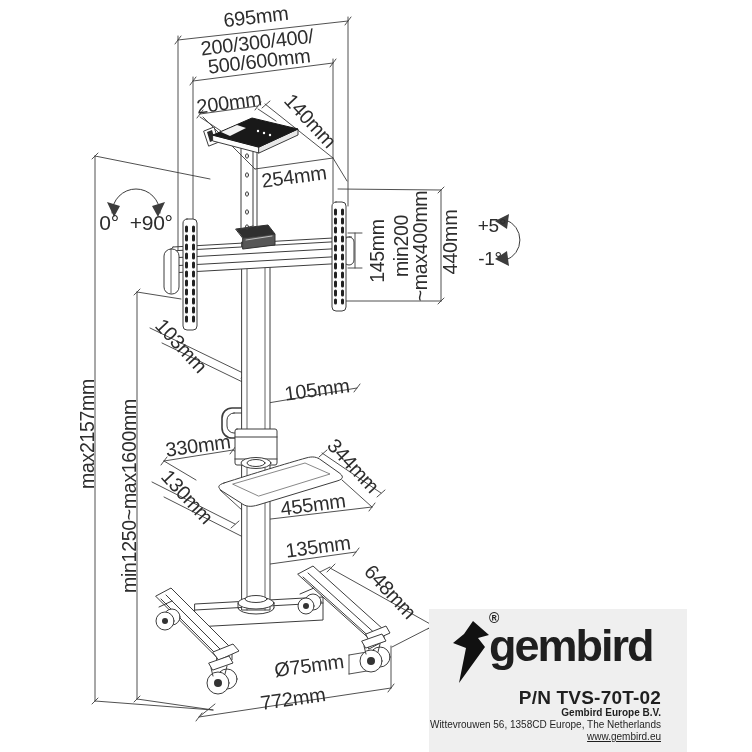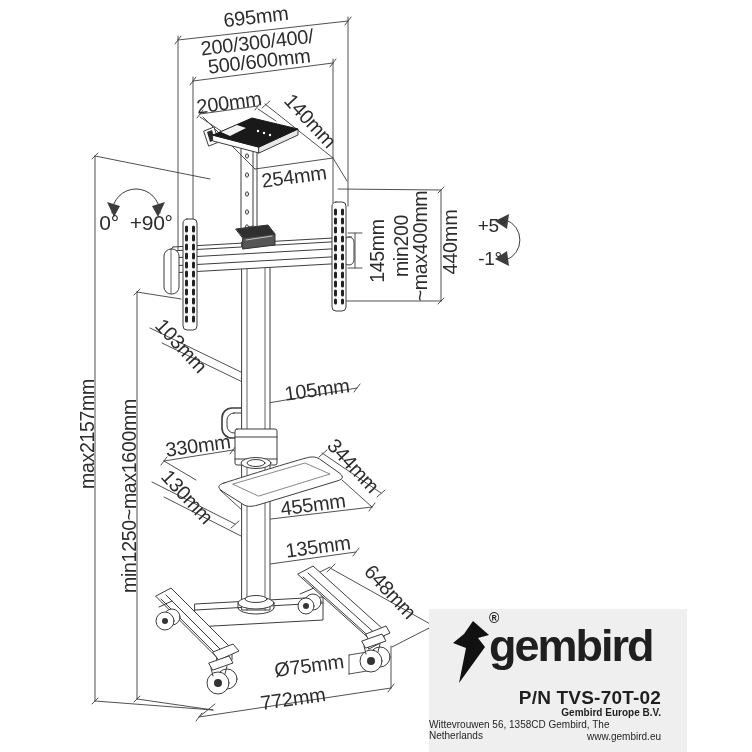--- a/index.html
+++ b/index.html
@@ -18,21 +18,21 @@
   .panel {
     position:absolute; left:429px; top:609px; width:258px; height:172px;
     background:#efefef;
   }
   .panel * { position:absolute; color:#1f1f1f; font-family:"Liberation Sans", sans-serif; }
   .brand { left:60px; top:14px; font-size:45px; font-weight:bold; letter-spacing:-2px; line-height:1; }
   .brand sup { font-size:14px; letter-spacing:0; position:relative; top:-22px; }
   .pn { right:26px; top:78px; font-size:19px; font-weight:bold; letter-spacing:0.2px; }
   .company { right:26px; top:98px; font-size:10px; font-weight:bold; }
   .address { right:26px; top:110px; font-size:10px; }
-  .web { right:26px; top:122px; font-size:10px; }
+  .web { right:26px; top:122px; font-size:10px;text-decoration:underline; }
   .bird { left:22px; top:12px; }
 </style>
 </head>
 <body>
 
 <div class="canvas">
 
   <svg class="art" width="752" height="752" viewBox="0 0 752 752" fill="none" stroke="#3d3d3d" stroke-width="1" stroke-linecap="round" stroke-linejoin="round">
 
     <g stroke-width="0.9">
@@ -251,17 +251,17 @@
 
   <div class="dim" style="left:129px; top:496px; transform:translate(-50%,-50%) rotate(-90deg); font-size:19.5px;">min1250~max1600mm</div>
 
   <div class="panel">
     <svg class="bird" width="40" height="62" viewBox="0 0 40 62">
       <path d="M22,0 L38,14 L27,17 L34,26 L8,62 L15,27 L2,22 L13,13 Z" fill="#111" stroke="none"></path>
     </svg>
     <div class="brand"><span style="display:inline">gembird</span><sup>®</sup></div>
     <div class="pn">P/N TVS-70T-02</div>
     <div class="company">Gembird Europe B.V.</div>
-    <div class="address">Wittevrouwen 56, 1358CD Gembird, The Netherlands</div>
+    <div class="address">Wittevrouwen 56, 1358CD Europe, The Netherlands</div>
     <div class="web">www.gembird.eu</div>
   </div>
 
 </div>
 
 </body></html>

